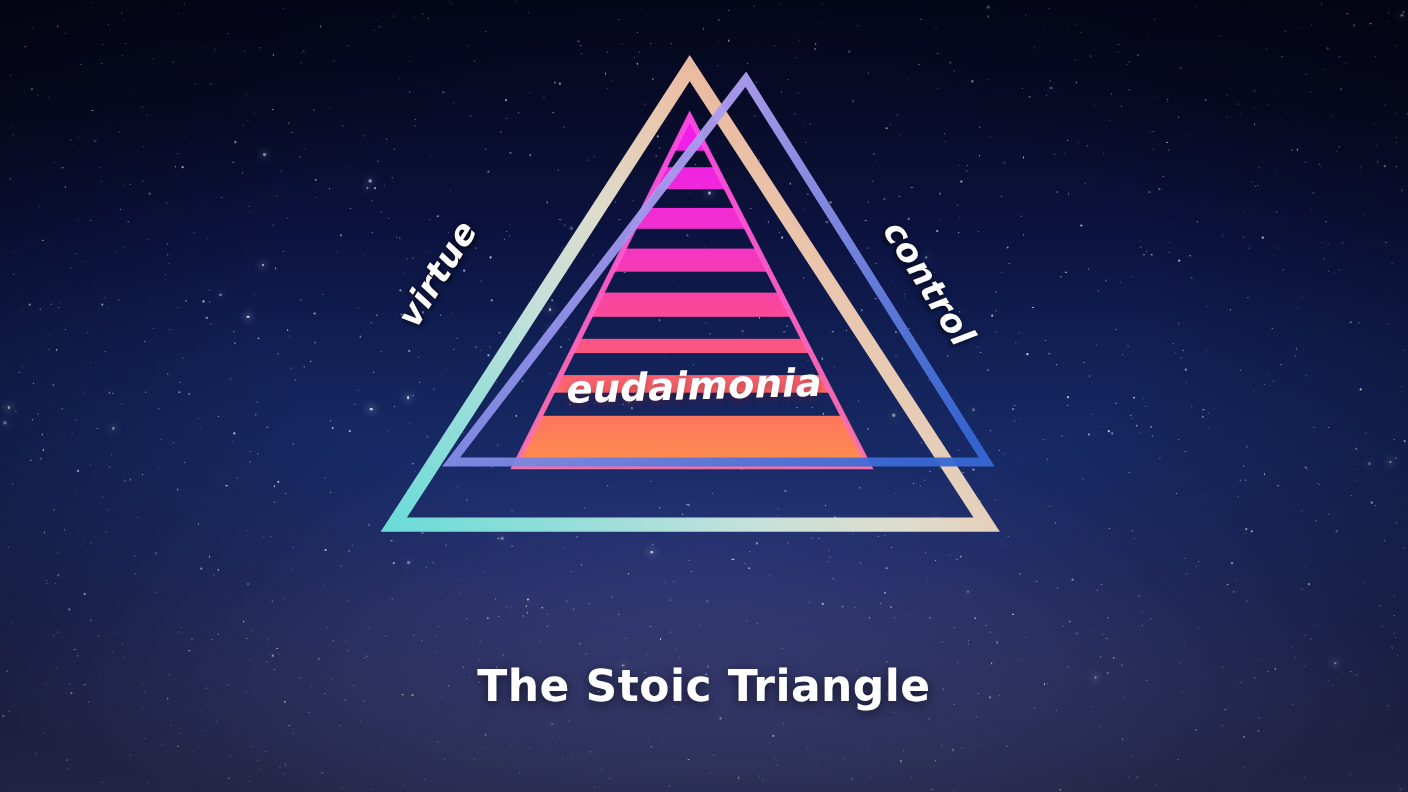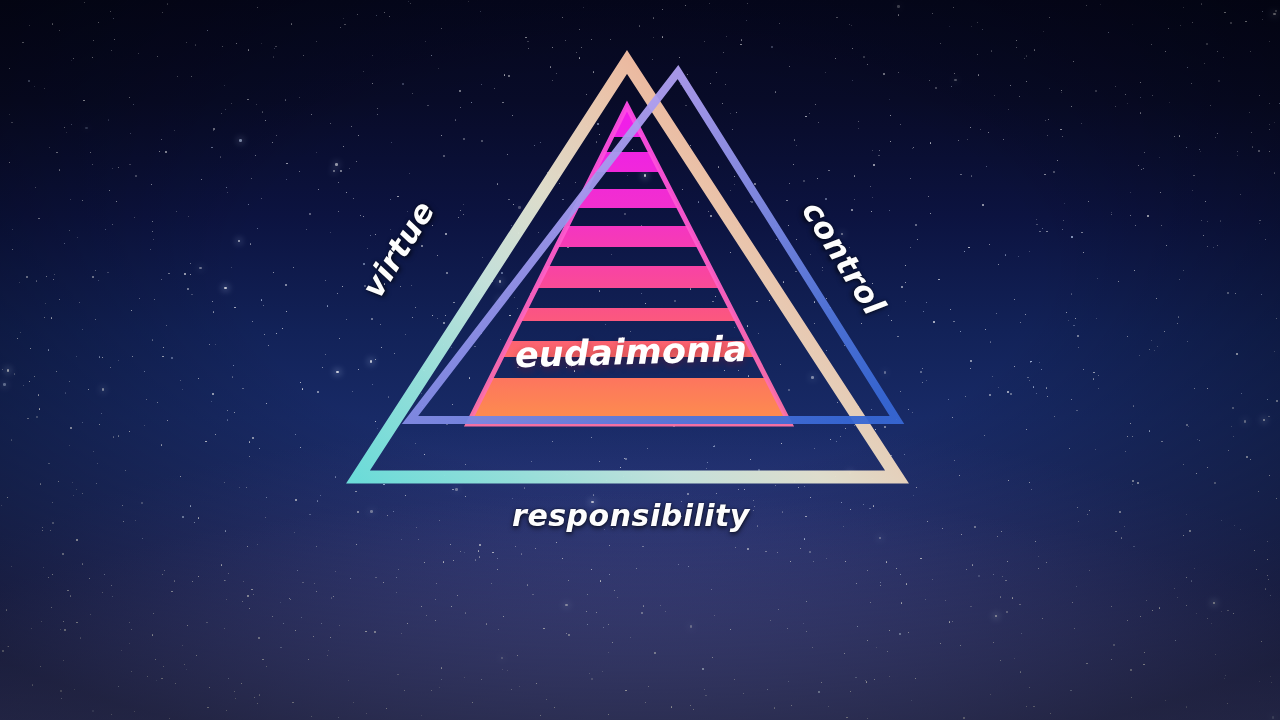--- a/index.html
+++ b/index.html
@@ -1634,18 +1634,18 @@
 
     <g>
       <polygon points="678,72 897,420 410,420" fill="none" stroke="url(#gBlue)" stroke-width="8" stroke-linejoin="miter" opacity=".95"></polygon>
     </g>
   </svg>
 
   <div class="edge-label" id="label-virtue">virtue</div>
 
   <div class="edge-label" id="label-control">control</div>
 
-  <div class="edge-label" id="label-responsibility">responsibility</div>
 
   <div id="label-eudaimonia">eudaimonia</div>
 
+  <div id="page-title">The Stoic Triangle</div>
 
 </div>
 
 </body></html>

